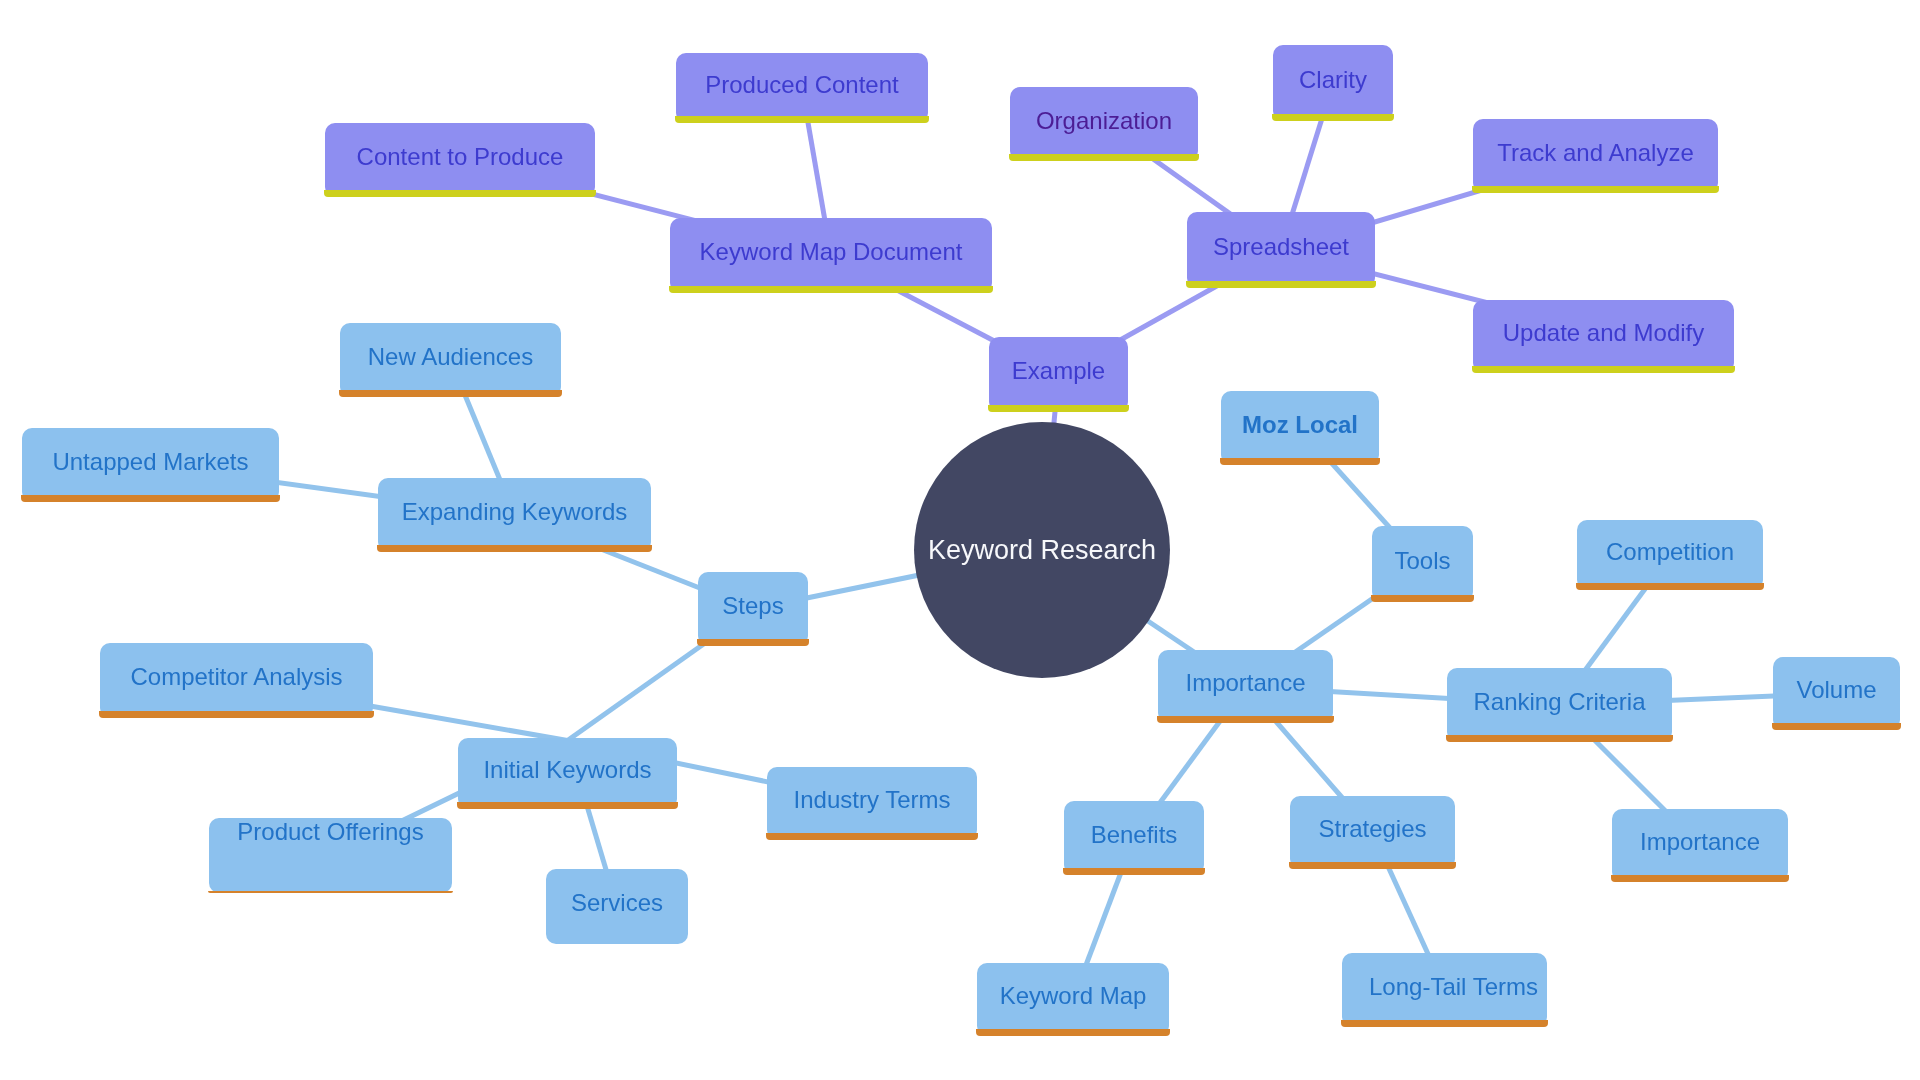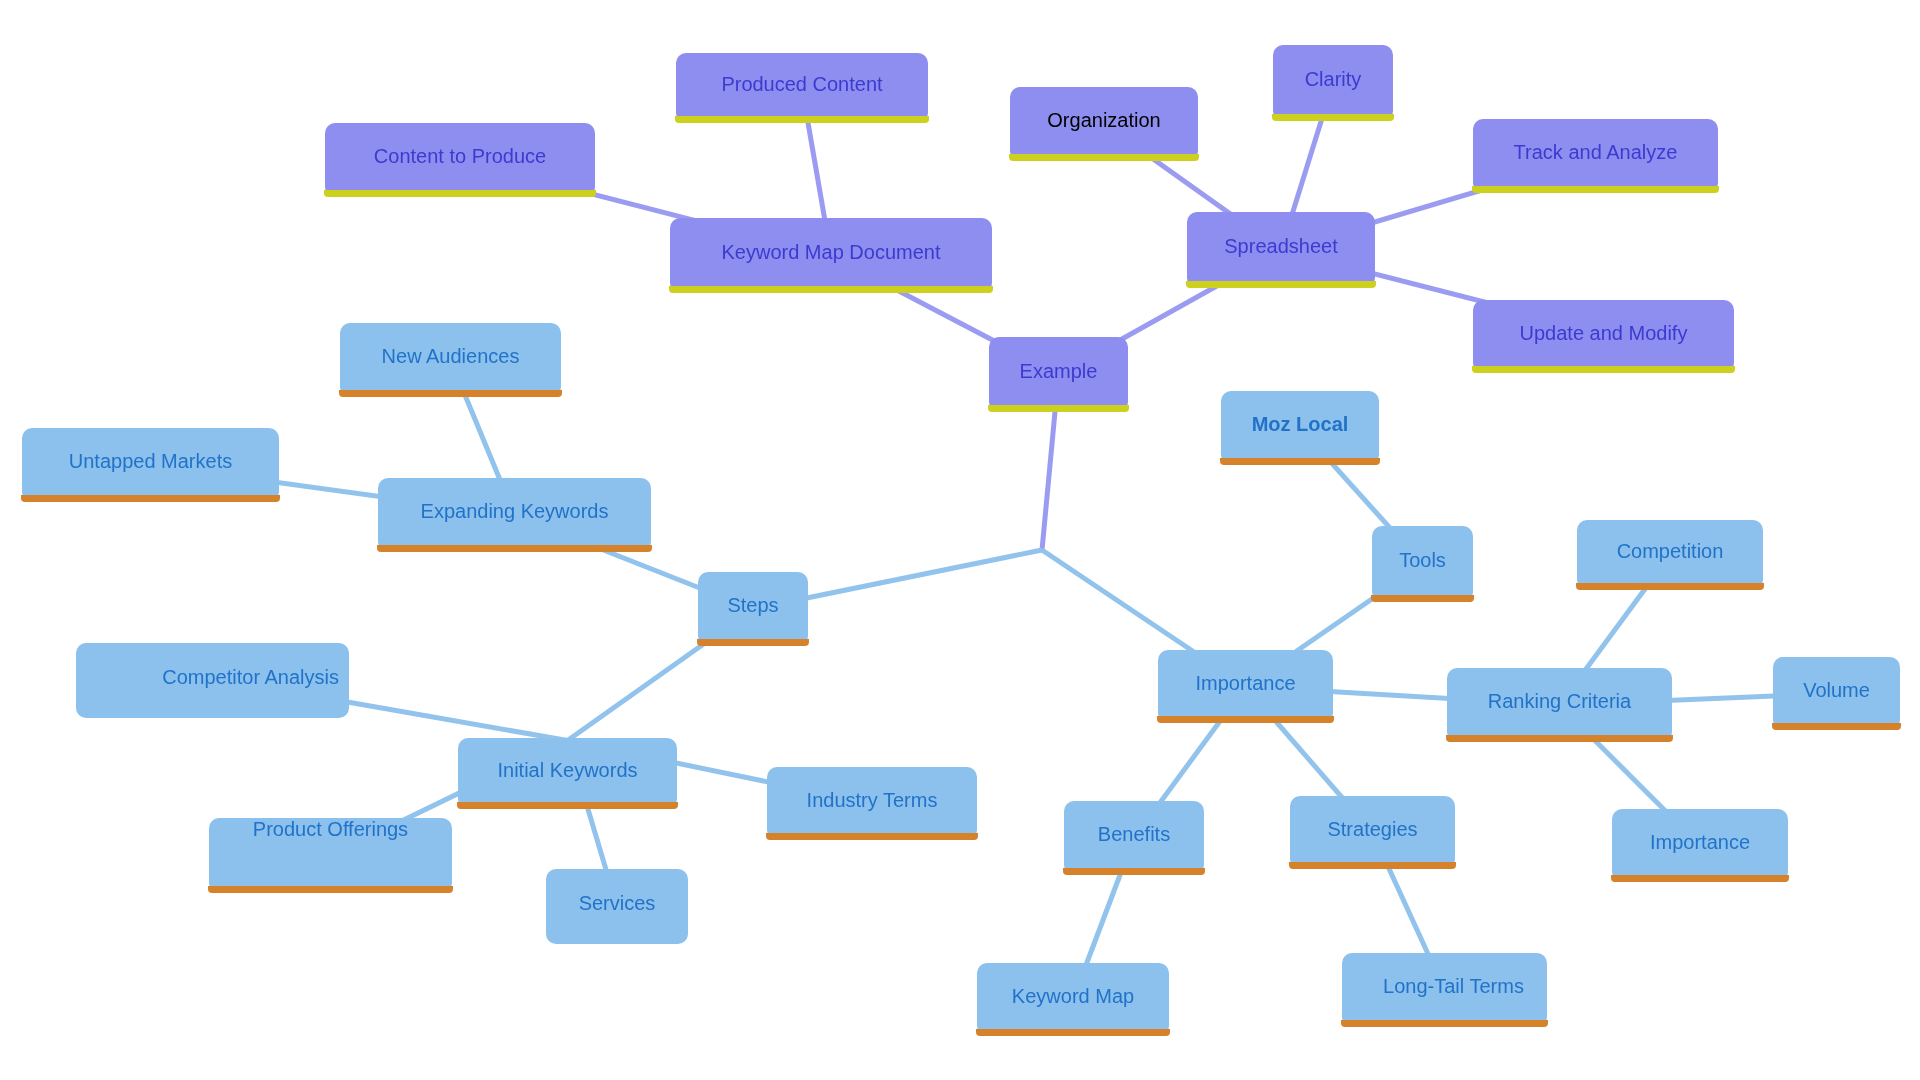--- a/index.html
+++ b/index.html
@@ -17,21 +17,21 @@
     border-radius:10px;
     display:flex;
     flex-direction:column;
     box-sizing:border-box;
   }
   .node .label{
     flex:1;
     display:flex;
     align-items:center;
     justify-content:center;
-    font-size:20px;
+    font-size:24px;
     white-space:nowrap;
     padding:0 10px;
   }
   .node .bar{
     height:7px;
     border-radius:0 0 4px 4px;
     margin:0 -1px;
   }
   .center-circle{
     position:absolute;
@@ -72,20 +72,21 @@
       <line x1="1422.5" y1="564" x2="1300" y2="428" stroke="#92c3ec" stroke-width="5"></line>
       <line x1="1245.5" y1="686.5" x2="1559.5" y2="705" stroke="#92c3ec" stroke-width="5"></line>
       <line x1="1559.5" y1="705" x2="1670" y2="555" stroke="#92c3ec" stroke-width="5"></line>
       <line x1="1559.5" y1="705" x2="1836.5" y2="693.5" stroke="#92c3ec" stroke-width="5"></line>
       <line x1="1559.5" y1="705" x2="1700" y2="845.5" stroke="#92c3ec" stroke-width="5"></line>
       <line x1="1245.5" y1="686.5" x2="1134" y2="838" stroke="#92c3ec" stroke-width="5"></line>
       <line x1="1245.5" y1="686.5" x2="1372.5" y2="832.5" stroke="#92c3ec" stroke-width="5"></line>
       <line x1="1134" y1="838" x2="1073" y2="999.5" stroke="#92c3ec" stroke-width="5"></line>
       <line x1="1372.5" y1="832.5" x2="1444.5" y2="990" stroke="#92c3ec" stroke-width="5"></line>
     </svg>
+  <div id="center-node" class="center-circle" style="left: 914px; top: 422px; width: 256px; height: 256px; background: rgb(66, 71, 99); color: rgb(247, 248, 251);">Keyword Research</div>
   <div id="nodes-layer">
       <div class="node" style="left: 989px; top: 337px; width: 139px; height: 75px; background: rgb(142, 142, 241);">
         <div class="label" style="color: rgb(61, 59, 207);">Example</div>
         <div class="bar" style="background: rgb(205, 208, 29);"></div>
       </div>
       <div class="node" style="left: 670px; top: 218px; width: 322px; height: 75px; background: rgb(142, 142, 241);">
         <div class="label" style="color: rgb(61, 59, 207);">Keyword Map Document</div>
         <div class="bar" style="background: rgb(205, 208, 29);"></div>
       </div>
       <div class="node" style="left: 325px; top: 123px; width: 270px; height: 74px; background: rgb(142, 142, 241);">
@@ -94,21 +95,21 @@
       </div>
       <div class="node" style="left: 676px; top: 53px; width: 252px; height: 70px; background: rgb(142, 142, 241);">
         <div class="label" style="color: rgb(61, 59, 207);">Produced Content</div>
         <div class="bar" style="background: rgb(205, 208, 29);"></div>
       </div>
       <div class="node" style="left: 1187px; top: 212px; width: 188px; height: 76px; background: rgb(142, 142, 241);">
         <div class="label" style="color: rgb(61, 59, 207);">Spreadsheet</div>
         <div class="bar" style="background: rgb(205, 208, 29);"></div>
       </div>
       <div class="node" style="left: 1010px; top: 87px; width: 188px; height: 74px; background: rgb(142, 142, 241);">
-        <div class="label" style="color: #000000;">Organization</div>
+        <div class="label" style="color: #4c1d95;">Organization</div>
         <div class="bar" style="background: rgb(205, 208, 29);"></div>
       </div>
       <div class="node" style="left: 1273px; top: 45px; width: 120px; height: 76px; background: rgb(142, 142, 241);">
         <div class="label" style="color: rgb(61, 59, 207);">Clarity</div>
         <div class="bar" style="background: rgb(205, 208, 29);"></div>
       </div>
       <div class="node" style="left: 1473px; top: 119px; width: 245px; height: 74px; background: rgb(142, 142, 241);">
         <div class="label" style="color: rgb(61, 59, 207);">Track and Analyze</div>
         <div class="bar" style="background: rgb(205, 208, 29);"></div>
       </div>
@@ -129,21 +130,21 @@
         <div class="bar" style="background: rgb(213, 130, 43);"></div>
       </div>
       <div class="node" style="left: 22px; top: 428px; width: 257px; height: 74px; background: rgb(140, 193, 238);">
         <div class="label" style="color: rgb(34, 115, 200);">Untapped Markets</div>
         <div class="bar" style="background: rgb(213, 130, 43);"></div>
       </div>
       <div class="node" style="left: 458px; top: 738px; width: 219px; height: 71px; background: rgb(140, 193, 238);">
         <div class="label" style="color: rgb(34, 115, 200);">Initial Keywords</div>
         <div class="bar" style="background: rgb(213, 130, 43);"></div>
       </div>
-      <div class="node" style="left: 76px; top: 643px; width: 273px; height: 75px; background: rgb(140, 193, 238); align-items: flex-end;">
+      <div class="node" style="left: 100px; top: 643px; width: 273px; height: 75px; background: rgb(140, 193, 238);">
         <div class="label" style="color: rgb(34, 115, 200);">Competitor Analysis</div>
         <div class="bar" style="background: rgb(213, 130, 43);"></div>
       </div>
       <div class="node" style="left: 209px; top: 818px; width: 243px; height: 75px; background: rgb(140, 193, 238); gap: 45px;">
         <div class="label" style="color: rgb(34, 115, 200);">Product Offerings</div>
         <div class="bar" style="background: rgb(213, 130, 43);"></div>
       </div>
       <div class="node" style="left: 546px; top: 869px; width: 142px; height: 75px; background: rgb(140, 193, 238); align-items: center;">
         <div class="label" style="color: rgb(34, 115, 200);">Services</div>
         <div class="bar" style="background: rgb(213, 130, 43);"></div>

